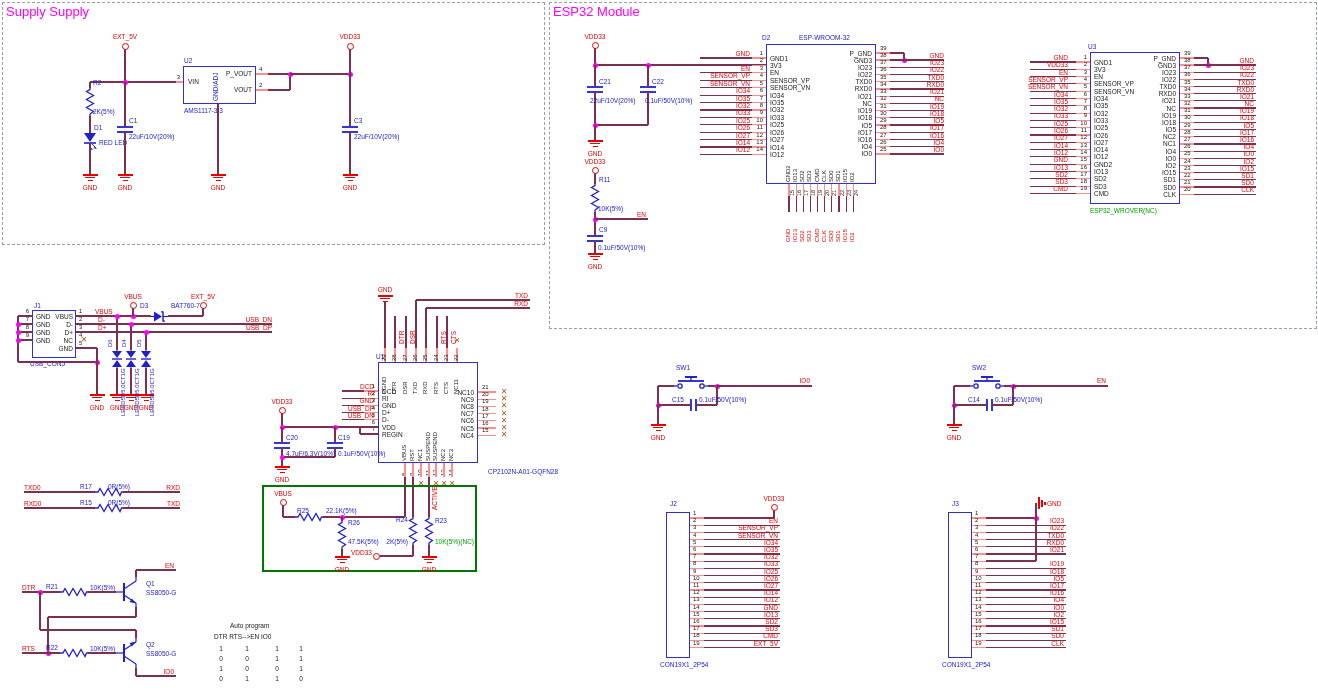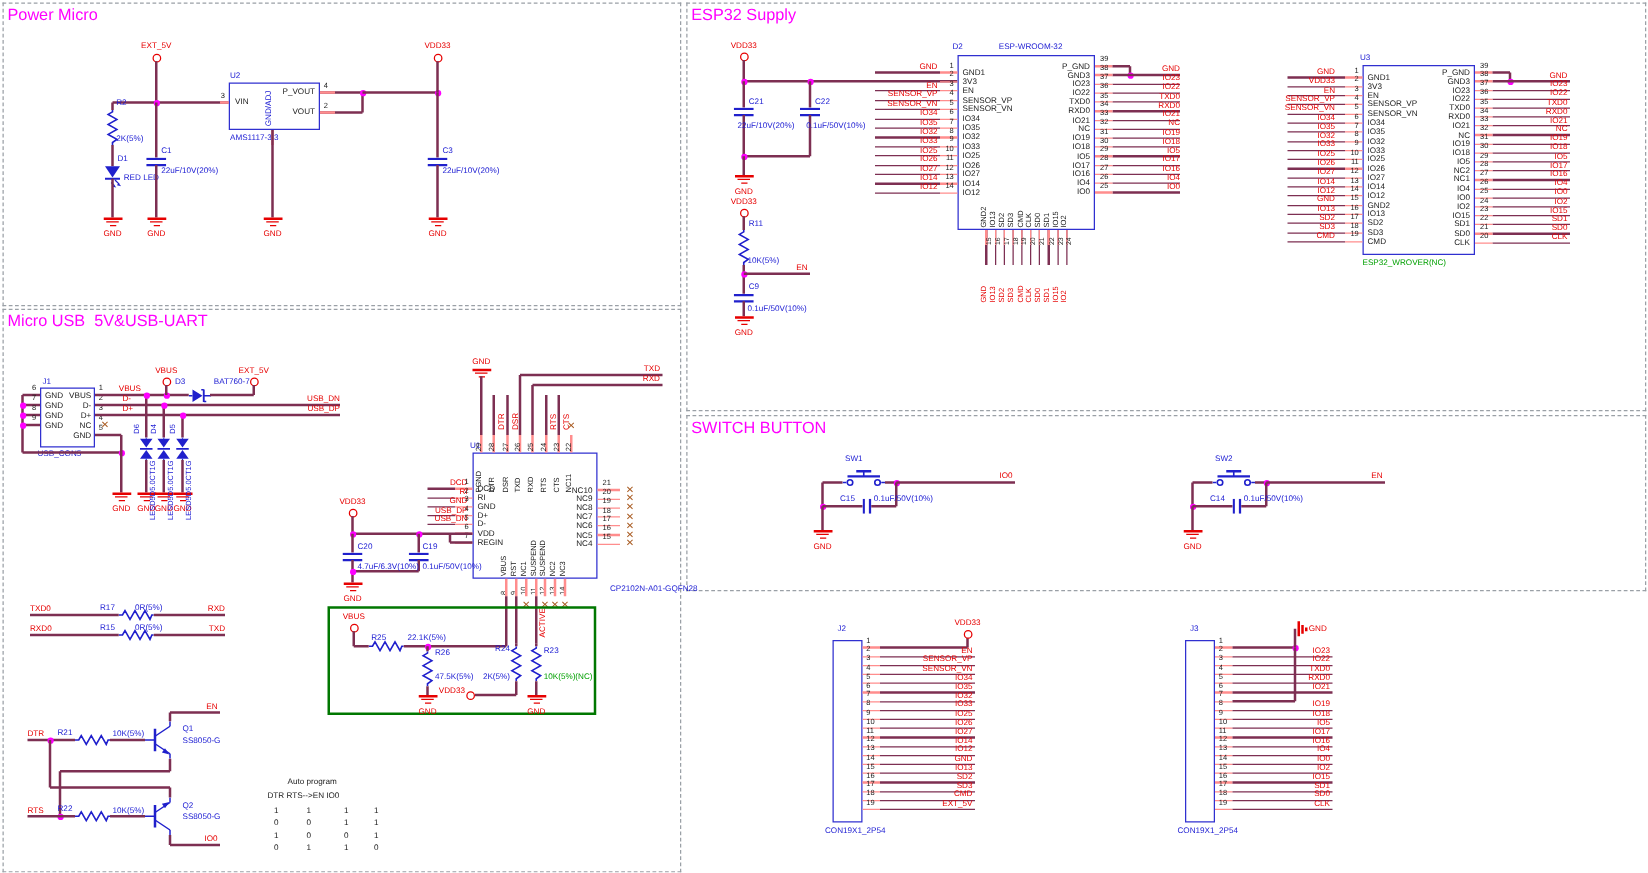--- a/index.html
+++ b/index.html
@@ -22,30 +22,24 @@
   .icbox{position:absolute;border:1.4px solid #3030d0;background:#fff;box-sizing:border-box;}
   .gbox{position:absolute;border:2px solid #007700;box-sizing:border-box;}
   .vt{writing-mode:vertical-rl;transform:rotate(180deg);}
   .svgw{position:absolute;line-height:0;}
 </style>
 </head>
 <body>
 
 <div id="canvas">
   <div class="sec" style="left:2px;top:2px;width:541px;height:241px">
-    <span class="sec-t" style="left:3px;top:1px">Power Micro</span>
-  </div>
-  <div class="sec" style="left:2px;top:247px;width:541px;height:449px">
-    <span class="sec-t" style="left:3px;top:1px">Micro USB  5V&amp;USB-UART</span>
+    <span class="sec-t" style="left:3px;top:1px">Supply Supply</span>
   </div>
   <div class="sec" style="left:549px;top:2px;width:766px;height:325px">
-    <span class="sec-t" style="left:3px;top:1px">ESP32 Supply</span>
-  </div>
-  <div class="sec" style="left:549px;top:332px;width:766px;height:139px">
-    <span class="sec-t" style="left:3px;top:1px">SWITCH BUTTON</span>
+    <span class="sec-t" style="left:3px;top:1px">ESP32 Module</span>
   </div>
 <div class="port" style="left: 121.5px; top: 42.5px;"></div>
     <div class="t net" style="left: 90px; width: 70px; text-align: center; top: 33px;">EXT_5V</div>
     <div class="w" style="left: 124.4px; top: 49px; width: 1.2px; height: 33px;"></div>
     <div class="w" style="left: 90px; top: 81.4px; width: 93px; height: 1.2px;"></div>
     <div class="dotm" style="left: 122.5px; top: 79.5px;"></div>
     <div class="w" style="left: 89.4px; top: 82px; width: 1.2px; height: 6px;"></div>
     <div class="svgw" style="left: 85px; top: 88px;"><svg width="10" height="28" viewBox="0 0 10 28">
         <polyline points="5,0 5,1.5 1.5,3.5 8.5,7.5 1.5,11.5 8.5,15.5 1.5,19.5 8.5,23.5 5,26 5,28" fill="none" stroke="#2020cc" stroke-width="1.3"></polyline>
       </svg></div>

